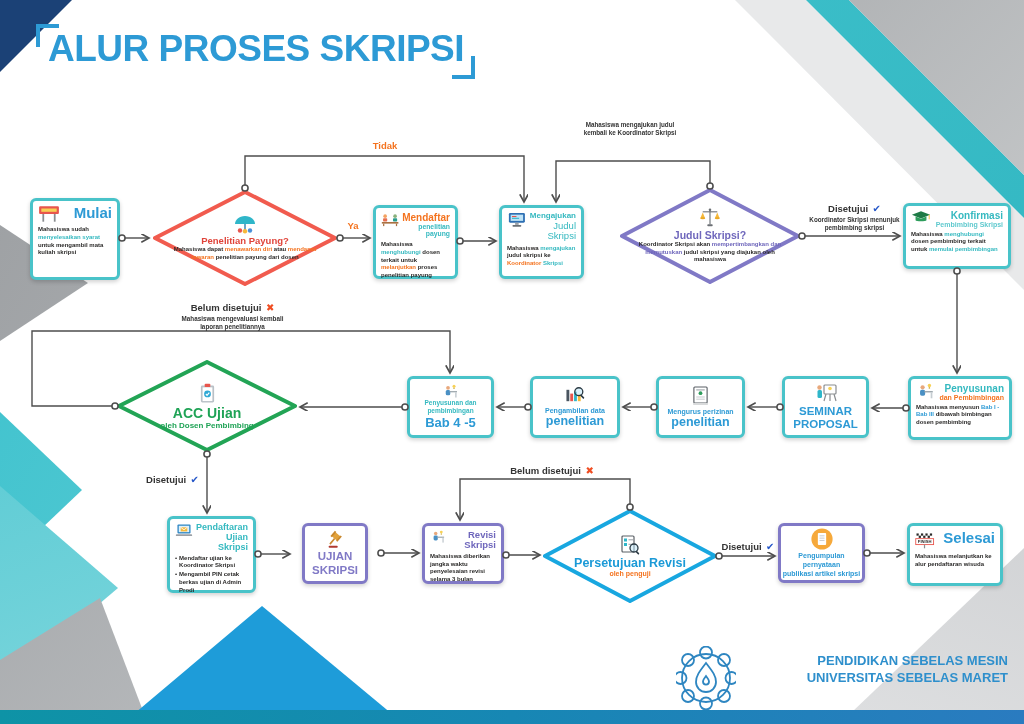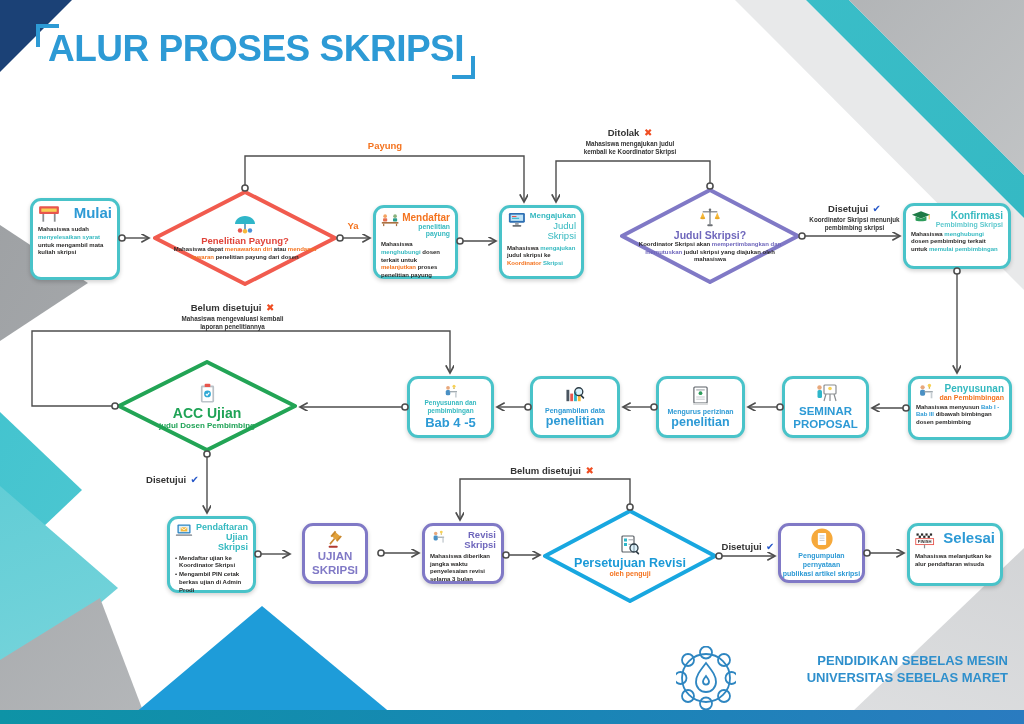--- a/index.html
+++ b/index.html
@@ -25,21 +25,21 @@
          color:#2D9AD5;letter-spacing:-0.5px;}
   .bracket{position:absolute;z-index:2;width:19px;height:19px;}
   #br-tl{left:36px;top:24px;border-left:4px solid #2D9AD5;border-top:4px solid #2D9AD5;}
   #br-br{left:452px;top:56px;border-right:4px solid #2D9AD5;border-bottom:4px solid #2D9AD5;}
 
   
   #wires{position:absolute;inset:0;z-index:3;pointer-events:none;}
   .wire{fill:none;stroke:#4D4D4D;stroke-width:1.4;}
 
   
-  .node{position:absolute;background:#fff;box-sizing:border-box;border-radius:11px;z-index:2;
+  .node{position:absolute;background:#fff;box-sizing:border-box;border-radius:6px;z-index:2;
         box-shadow:0 2px 4px rgba(0,0,0,.18);}
   .node.teal{border:3px solid #49C3C9;}
   .node.purple{border:3px solid #8079C6;}
   .diamond{position:absolute;z-index:2;}
   .diamond svg.shape{position:absolute;left:0;top:0;}
   .dcontent{position:absolute;inset:0;display:flex;flex-direction:column;align-items:center;
             justify-content:center;text-align:center;}
   .hrow{display:flex;gap:3px;align-items:flex-start;padding:4px 5px 1px 5px;}
   .htxt{flex:1;text-align:right;line-height:1.1;}
   .b{font-size:6px;line-height:1.3;font-weight:bold;color:#2B2A29;padding:1px 5px 3px 5px;text-align:left;}
@@ -301,21 +301,21 @@
     </svg>
     <div class="dcontent">
       <svg width="17" height="21" viewBox="0 0 18 22">
         <rect x="2" y="2.5" width="14" height="18" rx="1.5" fill="#B9C1C7"></rect>
         <rect x="3.8" y="4.5" width="10.4" height="14.5" fill="#fff"></rect>
         <rect x="6" y="0.8" width="6" height="3.4" rx="1" fill="#E8554D"></rect>
         <circle cx="9" cy="11.5" r="3.6" fill="#2FA8D5"></circle>
         <path d="M7.3 11.5 l1.2 1.4 l2.4 -2.8" stroke="#fff" stroke-width="1.3" fill="none"></path>
       </svg>
       <div style="font-size:14px;font-weight:bold;color:#1FA356;margin-top:1px;">ACC Ujian</div>
-      <div style="font-size:8px;font-weight:bold;color:#1FA356;">judul Dosen Pembimbing</div>
+      <div style="font-size:8px;font-weight:bold;color:#1FA356;">oleh Dosen Pembimbing</div>
     </div>
   </div>
 
   <div class="node teal" style="left:167px;top:516px;width:89px;height:77px;">
     <div class="hrow" style="padding-bottom:0;">
       <svg width="20" height="16" viewBox="0 0 22 18">
         <rect x="3" y="1" width="16" height="11" rx="1.2" fill="#2D86C4"></rect>
         <rect x="4.6" y="2.6" width="12.8" height="7.8" fill="#DFF1FB"></rect>
         <rect x="7" y="4.5" width="8" height="5" fill="#F6B93B"></rect>
         <path d="M7 4.5 l4 3 l4 -3" stroke="#fff" stroke-width="1" fill="none"></path>
@@ -427,24 +427,23 @@
       </svg>
       <div class="htxt" style="font-size:15px;font-weight:bold;color:#2D9AD5;">Selesai</div>
     </div>
     <p class="b" style="margin:1px 0 0 0;"><span class="c-dark">Mahasiswa melanjutkan ke alur pendaftaran wisuda</span></p>
   </div>
 
   <div class="albl" style="left:338px;top:214px;width:30px;">
     <span class="t" style="color:#F4731F;">Ya</span>
   </div>
   <div class="albl" style="left:355px;top:134px;width:60px;">
-    <span class="t" style="color:#F4731F;">Payung</span>
+    <span class="t" style="color:#F4731F;">Tidak</span>
   </div>
   <div class="albl" style="left:540px;top:121px;width:180px;">
-    <div><span class="t">Ditolak</span> <span class="mk-no">✖</span></div>
     <div class="s">Mahasiswa mengajukan judul</div>
     <div class="s">kembali ke Koordinator Skripsi</div>
   </div>
   <div class="albl" style="left:792px;top:197px;width:125px;">
     <div><span class="t">Disetujui</span> <span class="mk-ok">✔</span></div>
     <div class="s">Koordinator Skripsi menunjuk</div>
     <div class="s">pembimbing skripsi</div>
   </div>
   <div class="albl" style="left:140px;top:296px;width:185px;">
     <div><span class="t">Belum disetujui</span> <span class="mk-no">✖</span></div>

